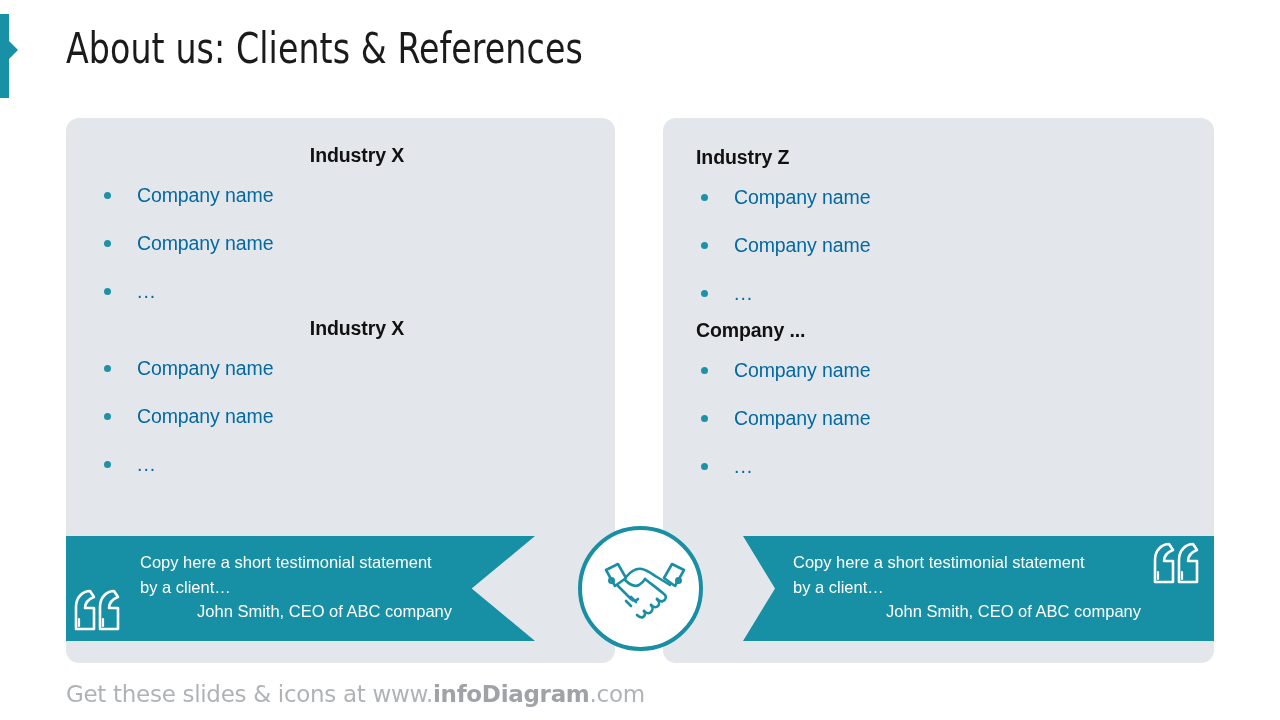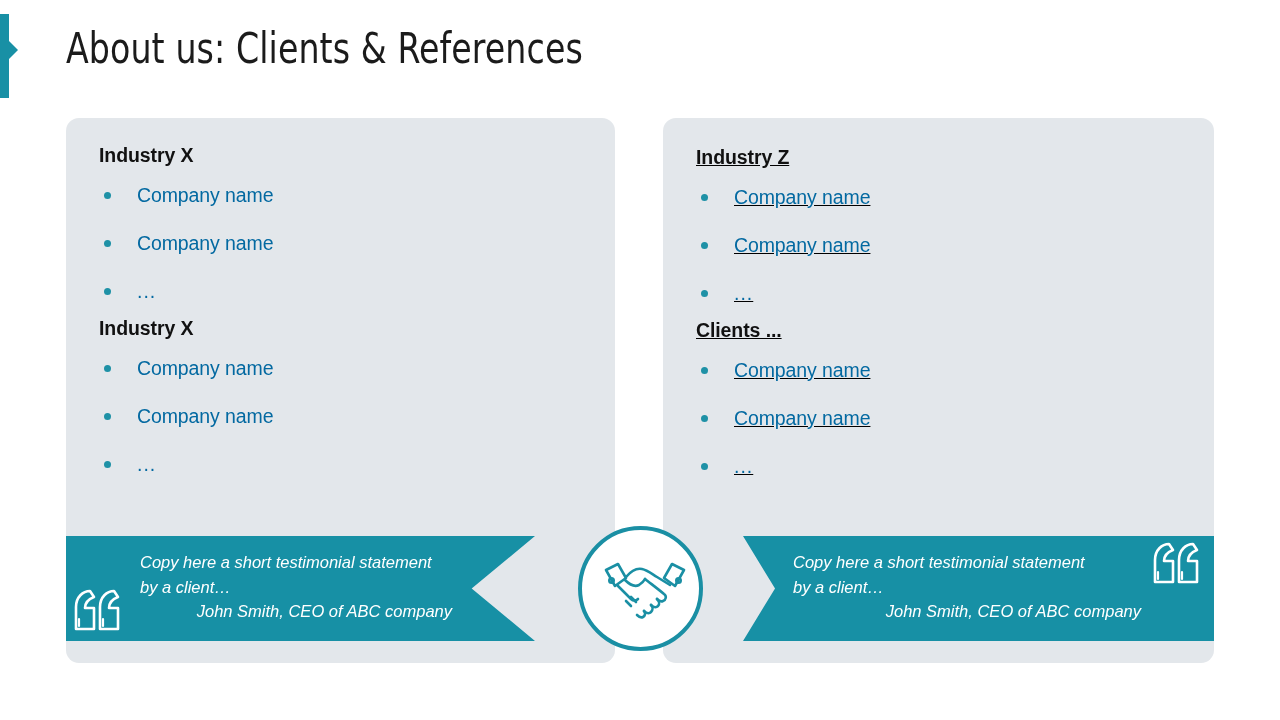--- a/index.html
+++ b/index.html
@@ -43,27 +43,27 @@
 
   
   .panel{
     position:absolute;background:#e3e7eb;border-radius:13px;overflow:hidden;
   }
   .panel-left{left:66px;top:118px;width:549px;height:545px;}
   .panel-right{left:663px;top:118px;width:551px;height:545px;}
 
   .panel-body{position:absolute;left:0;top:0;right:0;}
   .pl-body{padding:26px 0 0 33px;}
-  .pr-body{padding:28px 16px 0 33px;text-decoration:underline;}
+  .pr-body{padding:28px 16px 0 33px;}
 
   .ind-head{
     font-size:19.5px;font-weight:700;color:#111111;
     letter-spacing:-0.1px;margin:0 0 4px 0;
   }
-  .pl-body .ind-head:nth-of-type(1){margin-top:0;}
+  .pl-body .ind-head:nth-of-type(1){margin-top:0;text-align:center;}
   .bullet-row{
     display:flex;align-items:center;height:48px;
   }
   .bullet-dot{
     width:7px;height:7px;border-radius:50%;background:#1e91a6;
     margin-left:5px;margin-right:26px;flex:none;
   }
   .bullet-text{
     font-size:19.5px;color:#0369a1;font-weight:400;letter-spacing:-0.1px;
   }
@@ -78,21 +78,21 @@
     left:66px;top:536px;width:469px;height:105px;
     -webkit-clip-path:polygon(0 0, 100% 0, 86.5% 50%, 100% 100%, 0 100%);
     clip-path:polygon(0 0, 100% 0, 86.5% 50%, 100% 100%, 0 100%);
   }
   .ribbon-right{
     left:743px;top:536px;width:471px;height:105px;
     -webkit-clip-path:polygon(0 0, 100% 0, 100% 100%, 0 100%, 6.8% 50%);
     clip-path:polygon(0 0, 100% 0, 100% 100%, 0 100%, 6.8% 50%);
   }
   .quote-line{
-    position:absolute;font-style:italic;color:#ffffff;
+    position:absolute;color:#ffffff;
     font-size:16.5px;line-height:25px;white-space:nowrap;
   }
   .rl-quote{left:74px;top:14px;}
   .rl-author{left:74px;top:63px;width:312px;text-align:right;}
   .rr-quote{left:50px;top:14px;}
   .rr-author{left:50px;top:63px;width:348px;text-align:right;}
 
   .quote-icon{position:absolute;}
   .ql{left:73px;top:589px;}
   .qr{left:1152px;top:542px;}
@@ -185,21 +185,21 @@
           <span class="bullet-dot"></span>
           <span class="bullet-text">Company name</span>
         </div>
         <div class="bullet-row">
           <span class="bullet-dot"></span>
           <span class="bullet-text ellipsis">...</span>
         </div>
       </div>
 
       <div class="group">
-        <div class="ind-head">Clients ...</div>
+        <div class="ind-head">Company ...</div>
         <div class="bullet-row">
           <span class="bullet-dot"></span>
           <span class="bullet-text">Company name</span>
         </div>
         <div class="bullet-row">
           <span class="bullet-dot"></span>
           <span class="bullet-text">Company name</span>
         </div>
         <div class="bullet-row">
           <span class="bullet-dot"></span>
@@ -252,14 +252,17 @@
         <path d="M57 43 C59 45 60 48 58 50 C56 52 53 51 51 49"></path>
         <path d="M51 49 C53 51 53 54 51 56 C49 58 46 57 44 55"></path>
         <path d="M44 55 C46 57 45 60 43 61 C41 62 39 61 37 59"></path>
         <path d="M18 30 C22 34 27 39 31 43 C33 45 36 45 38 43"></path>
         <path d="M26 45 L31 50"></path>
         <path d="M31 41 L36 46"></path>
       </g>
     </svg>
   </div>
 
+  <div class="footer-left">
+    <span>Get these slides &amp; icons at www.</span><b>infoDiagram</b><span>.com</span>
+  </div>
 
 </div>
 
 </body></html>

